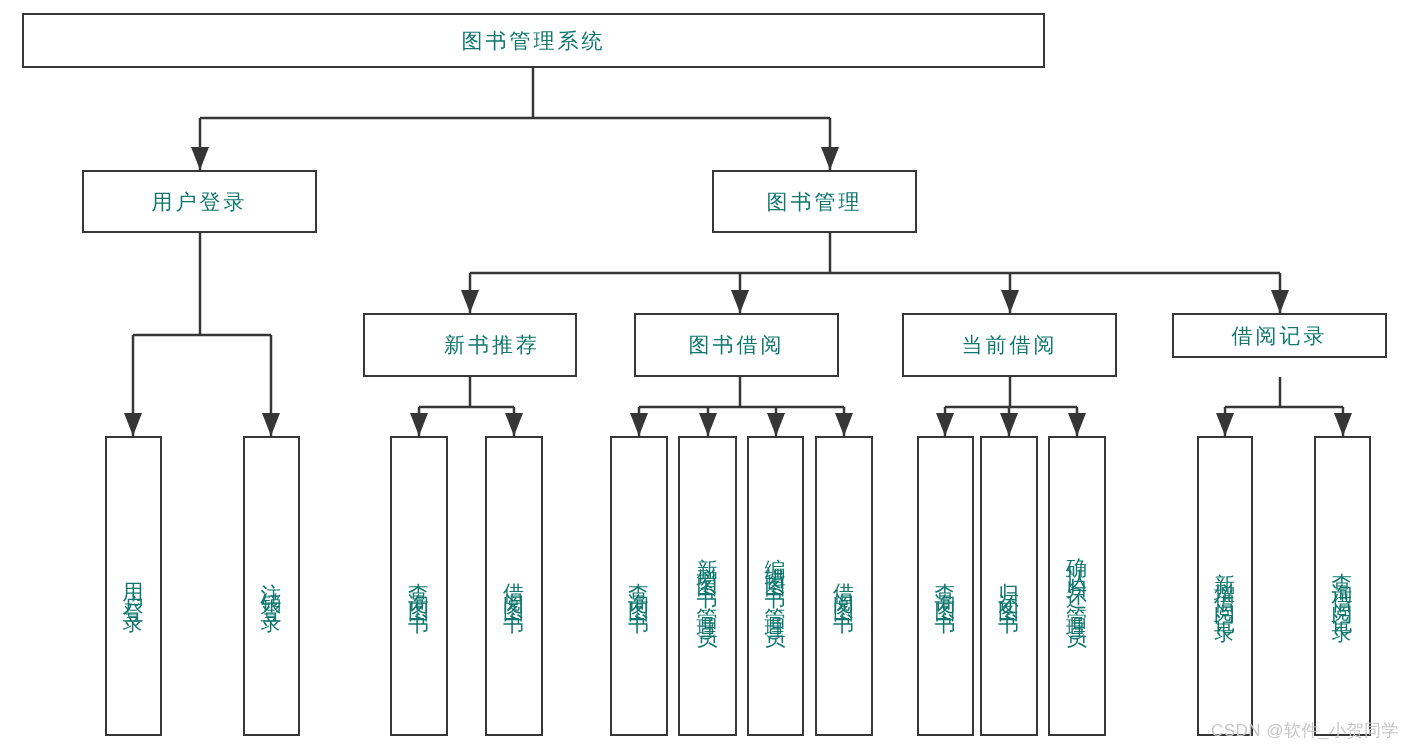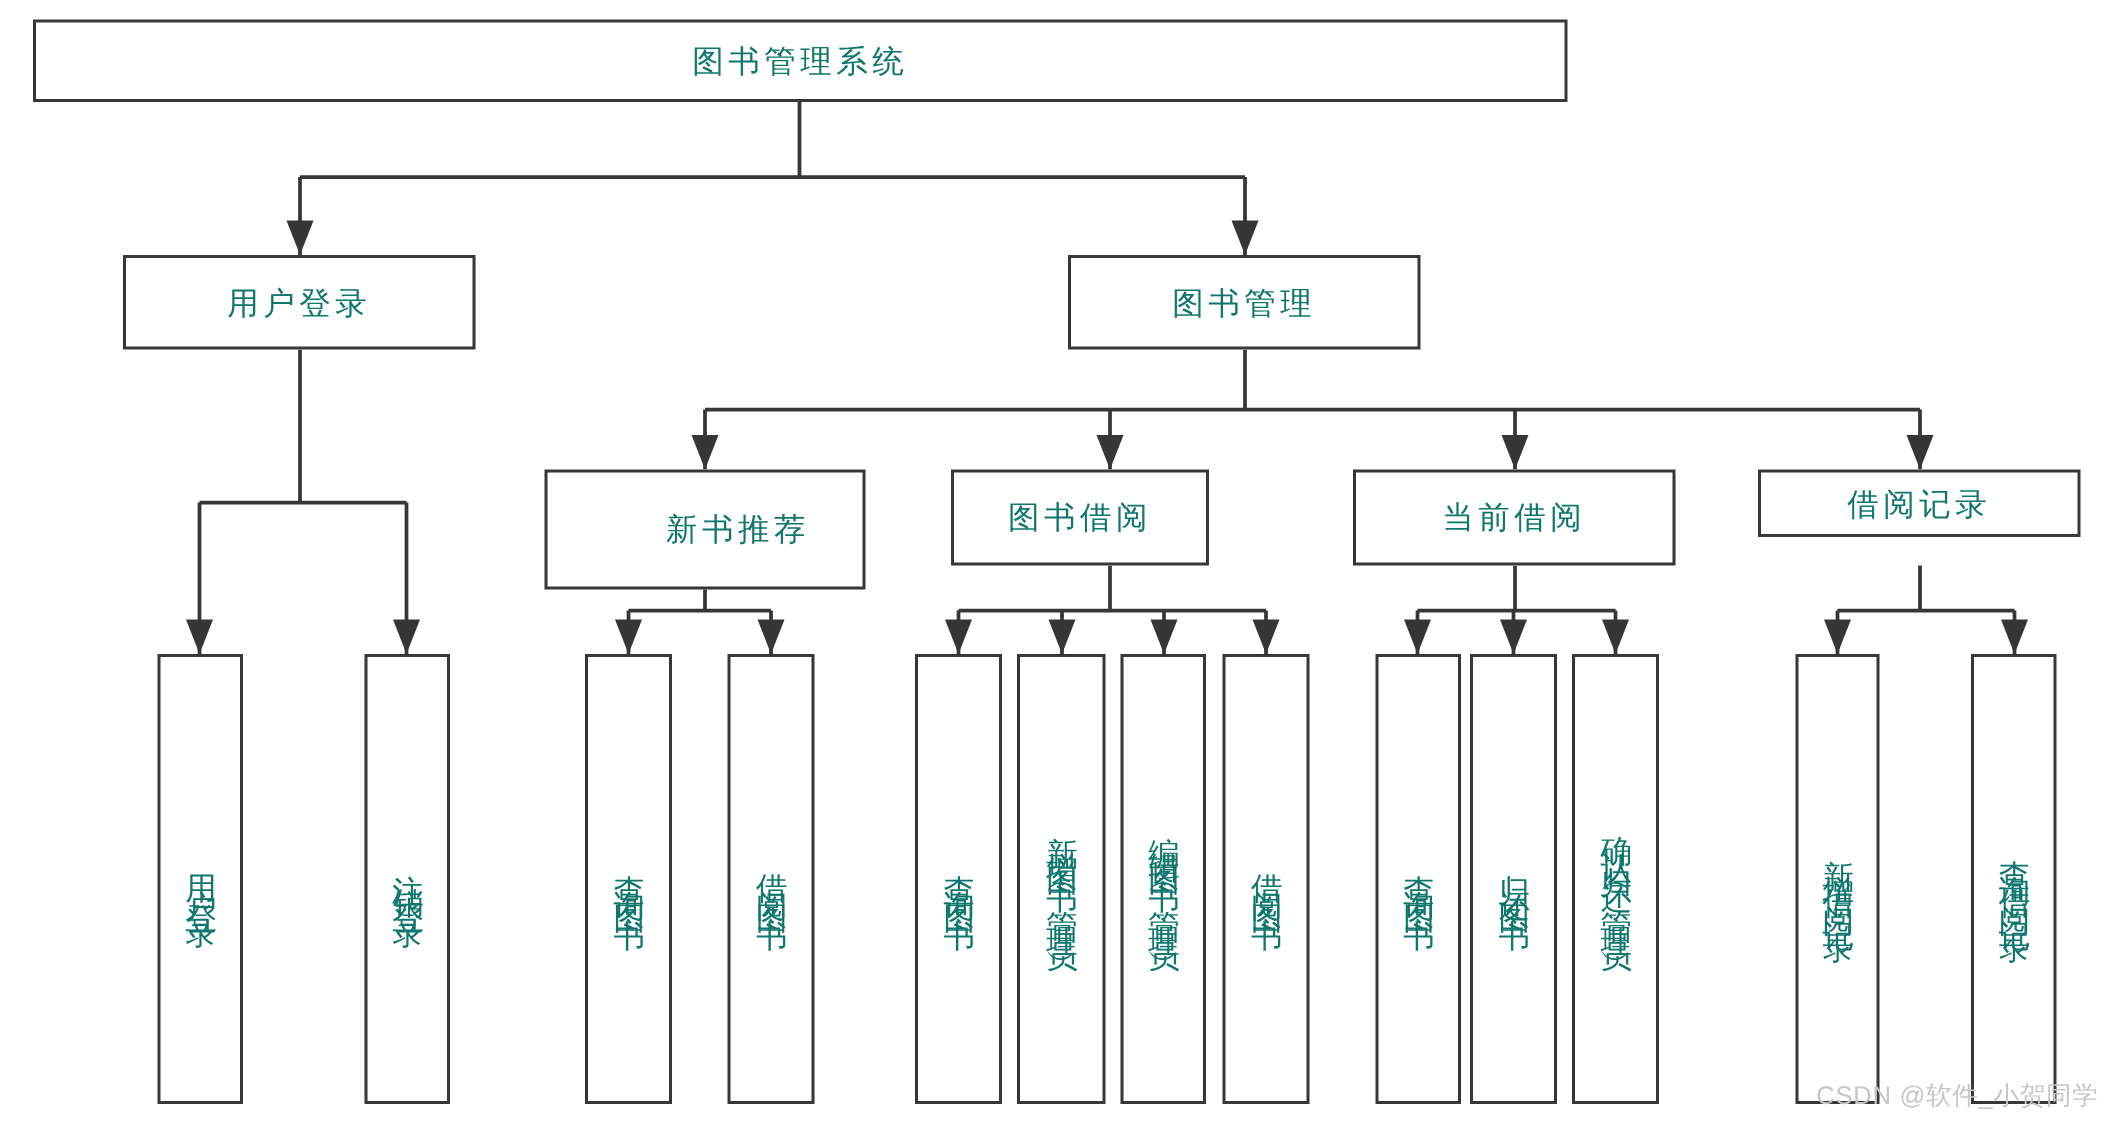--- a/index.html
+++ b/index.html
@@ -87,28 +87,28 @@
     </g>
   </svg>
 
   <div class="box" style="left:22px;top:13px;width:1023px;height:55px;">
     <span>图书管理系统</span>
   </div>
 
   <div class="box" style="left:82px;top:170px;width:235px;height:63px;">
     <span>用户登录</span>
   </div>
-  <div class="box" style="left:712px;top:170px;width:235px;height:63px;">
+  <div class="box" style="left:712px;top:170px;width:205px;height:63px;">
     <span>图书管理</span>
   </div>
 
-  <div class="box" style="left:363px;top:313px;width:214px;height:80px;padding-left:44px;">
+  <div class="box" style="left:363px;top:313px;width:214px;height:64px;padding-left:44px;">
     <span>新书推荐</span>
   </div>
-  <div class="box" style="left:634px;top:313px;width:172px;height:64px;">
+  <div class="box" style="left:634px;top:313px;width:205px;height:64px;">
     <span>图书借阅</span>
   </div>
   <div class="box" style="left:902px;top:313px;width:215px;height:64px;">
     <span>当前借阅</span>
   </div>
   <div class="box" style="left:1172px;top:313px;width:215px;height:45px;">
     <span>借阅记录</span>
   </div>
 
   <div class="box vbox" style="left:105px;top:436px;width:57px;height:300px;">

